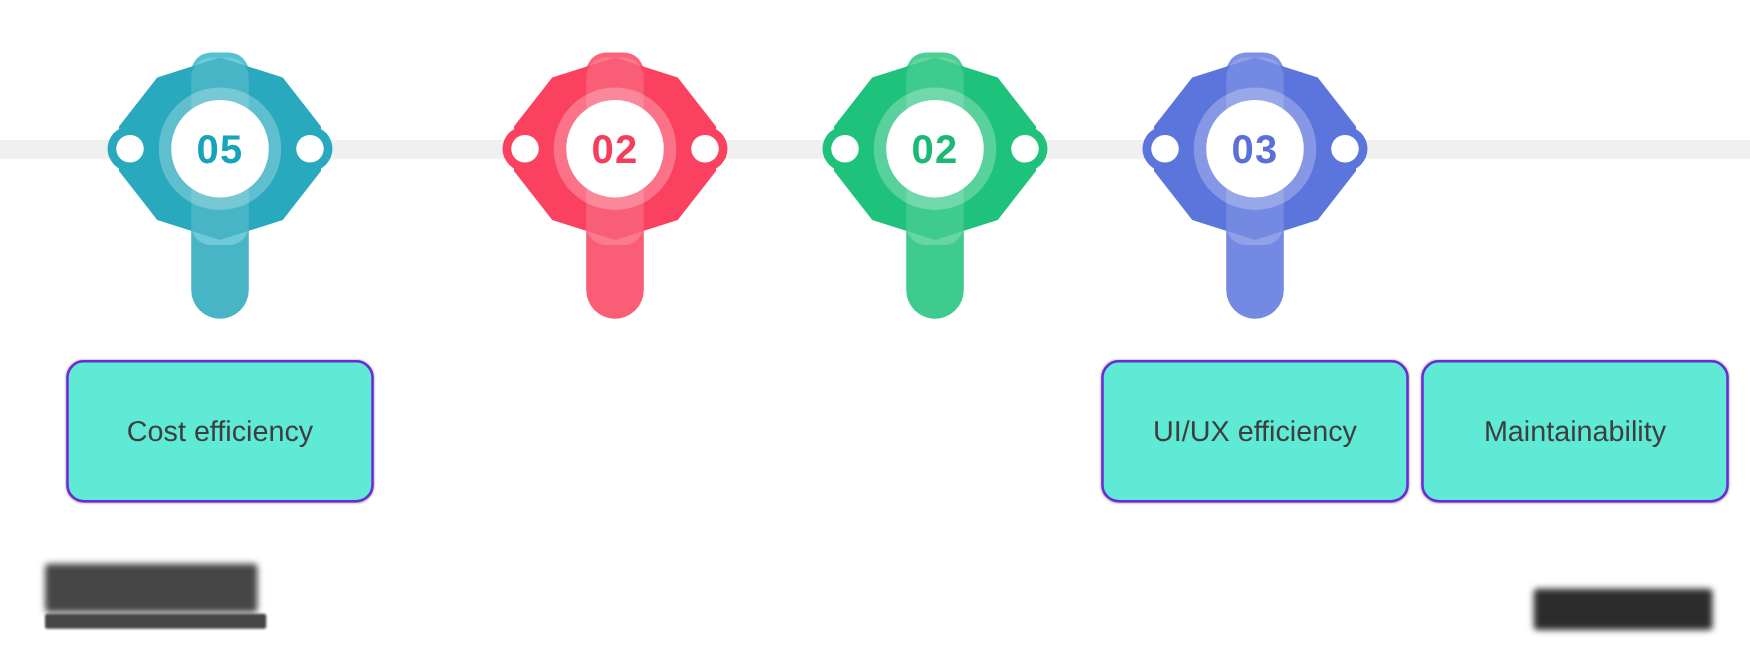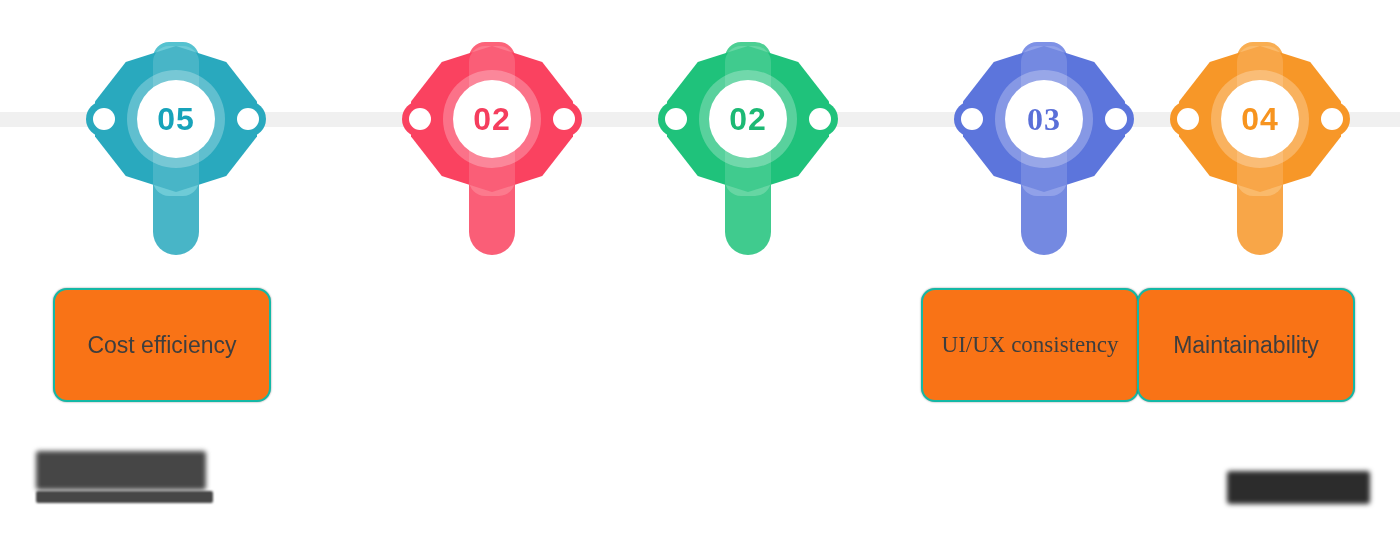--- a/index.html
+++ b/index.html
@@ -17,21 +17,21 @@
   .timeline-line{
     position:absolute;left:0;top:112px;
     width:1400px;height:15px;
     background:#F0F0F0;
   }
   
   .step{position:absolute;top:0;width:256px;height:420px;margin-left:48px;}
   .step:nth-of-type(1){left:60px;}
   .step:nth-of-type(2){left:316px;}
   .step:nth-of-type(3){left:572px;}
-  .step:nth-of-type(4){left:868px;font-family:Liberation Serif, serif;}
+  .step:nth-of-type(4){left:828px;}
   .step:nth-of-type(5){left:1084px;}
 
   .badge{position:absolute;left:0;top:0;width:256px;height:270px;}
   .badge *{position:absolute;}
 
   .ear{width:36px;height:36px;border-radius:50%;top:101px;background:var(--c);z-index:1;}
   .ear-l{left:38px;}
   .ear-r{left:182px;}
 
   .stem{
@@ -64,23 +64,23 @@
     font-size:32px;font-weight:700;letter-spacing:1px;
     color:var(--cn);
   }
   .dot{width:22px;height:22px;border-radius:50%;top:108px;background:#ffffff;z-index:7;}
   .dot-l{left:45px;}
   .dot-r{left:189px;}
 
   
   .card{
     position:absolute;left:5px;top:288px;
-    width:218px;height:114px;
-    background:#f97316;
-    border:2px solid #14b8a6;
+    width:246px;height:114px;
+    background:#5eead4;
+    border:2px solid #6d28d9;
     border-radius:14px;
     box-shadow:0 0 2px rgba(0,0,0,0.45);
     box-sizing:border-box;
     display:flex;align-items:center;justify-content:center;
   }
   .card span{
     font-size:23px;color:#3E3E3E;
     text-align:center;white-space:nowrap;
   }
 
@@ -140,39 +140,25 @@
       <div class="hex"></div>
       <div class="stripe-over"></div>
       <div class="ring"></div>
       <div class="num-circle">
         <span>03</span>
       </div>
       <div class="dot dot-l"></div>
       <div class="dot dot-r"></div>
     </div>
     <div class="card">
-      <span>UI/UX consistency</span>
+      <span>UI/UX efficiency</span>
     </div>
   </div>
 
   <div class="step" style="--c: #F79728; --cl: #F9AE52; --cn: #F7941F;">
-    <div class="badge">
-      <div class="ear ear-l"></div>
-      <div class="ear ear-r"></div>
-      <div class="stem"></div>
-      <div class="stripe-under"></div>
-      <div class="hex"></div>
-      <div class="stripe-over"></div>
-      <div class="ring"></div>
-      <div class="num-circle">
-        <span>04</span>
-      </div>
-      <div class="dot dot-l"></div>
-      <div class="dot dot-r"></div>
-    </div>
     <div class="card">
       <span>Maintainability</span>
     </div>
   </div>
 
   <div class="step" style="--c: #29A9BE; --cl: #55C2D0; --cn: #17A3BA;">
     <div class="badge">
       <div class="ear ear-l"></div>
       <div class="ear ear-r"></div>
       <div class="stem"></div>

